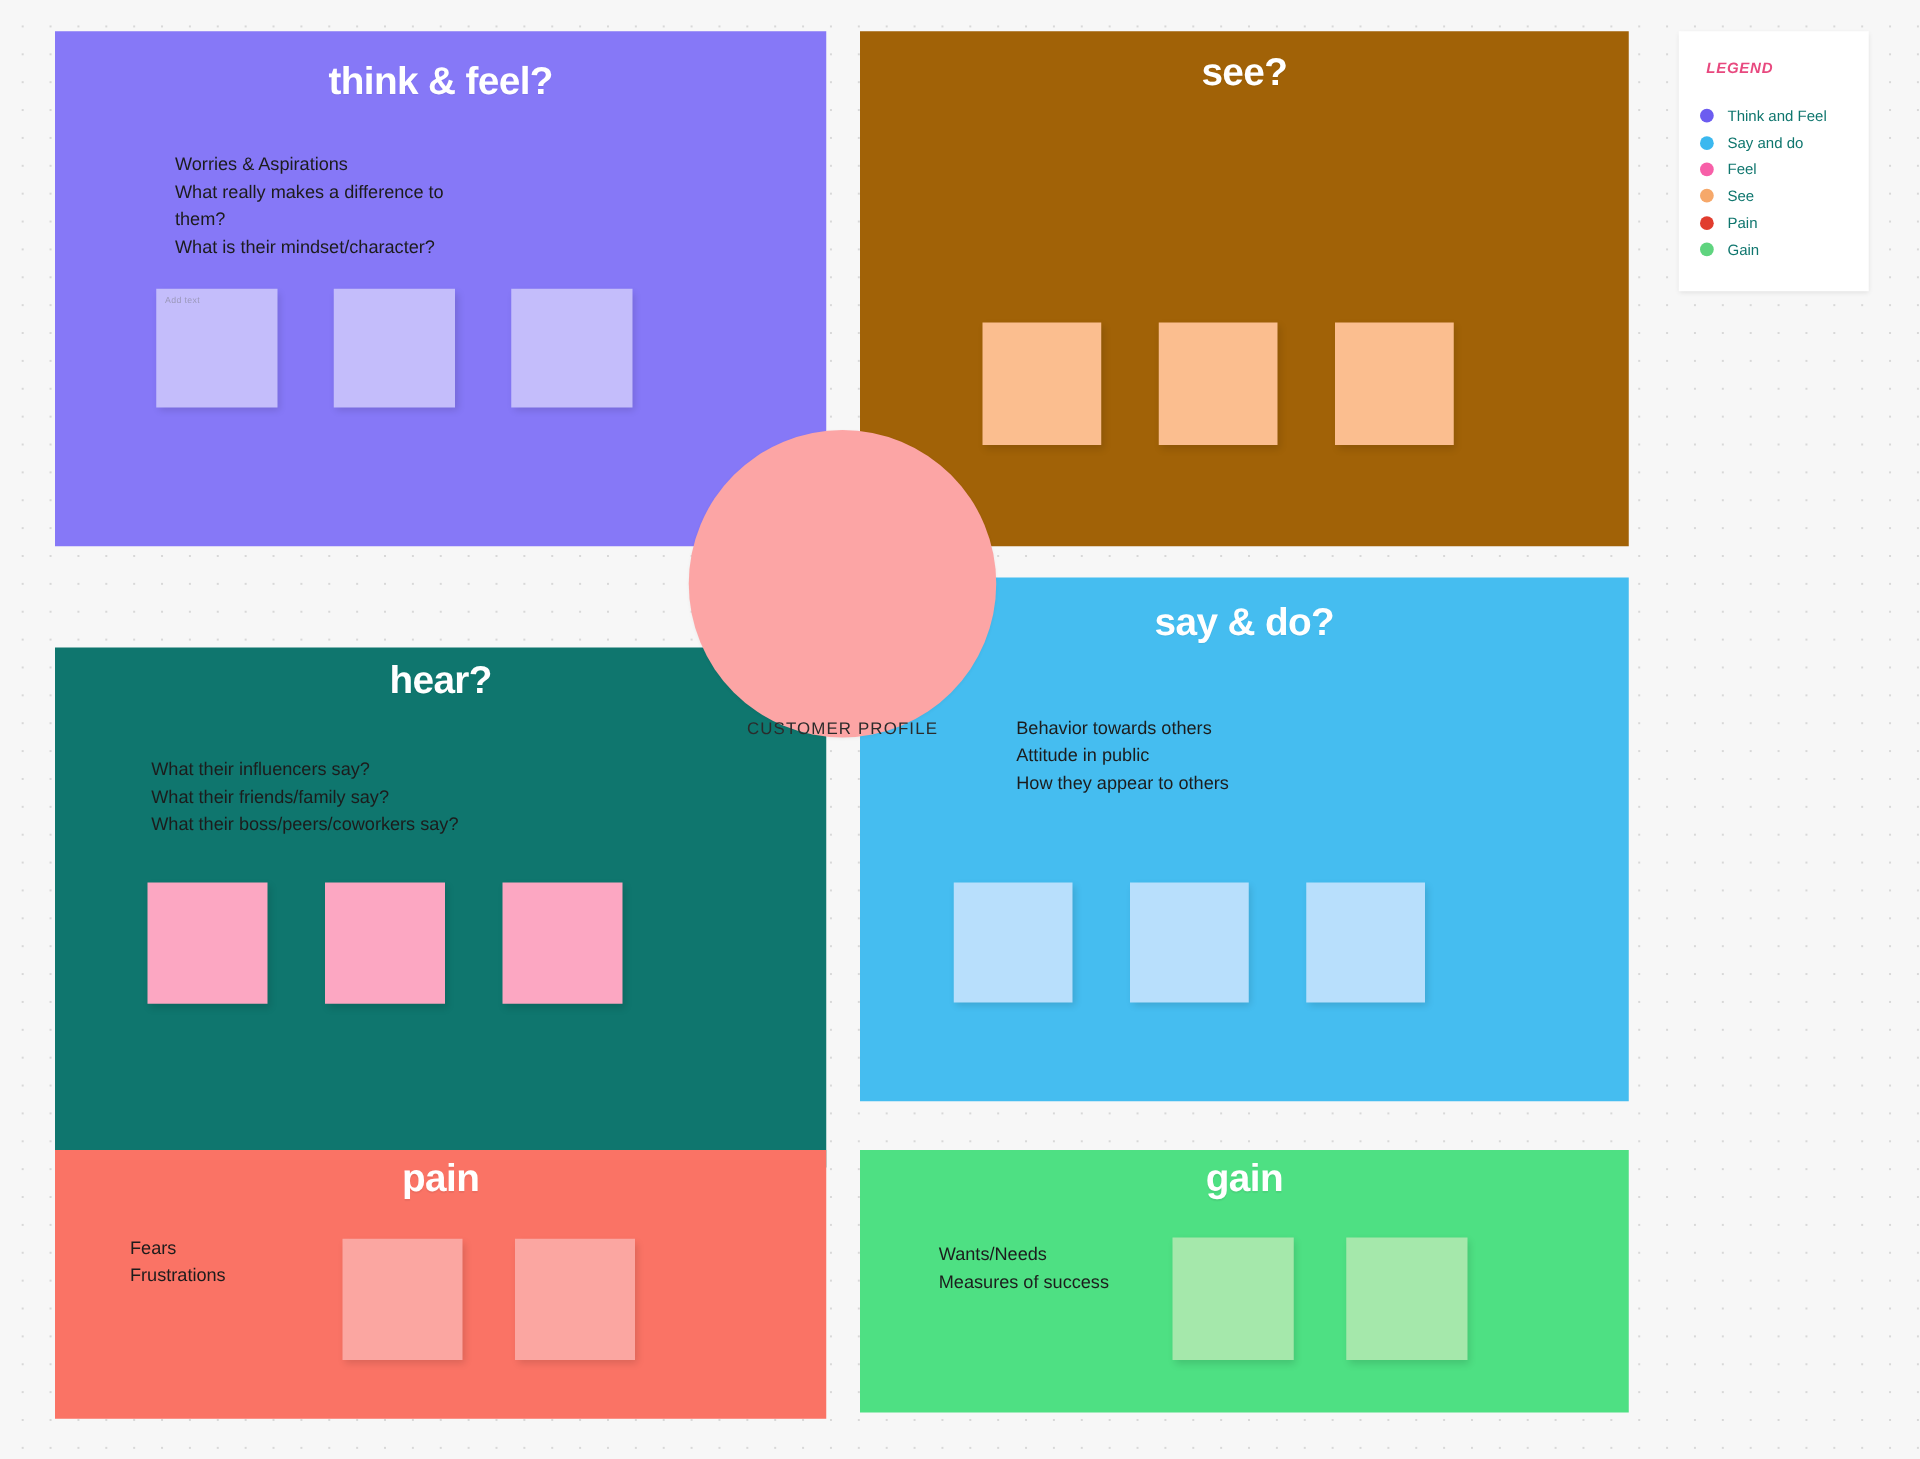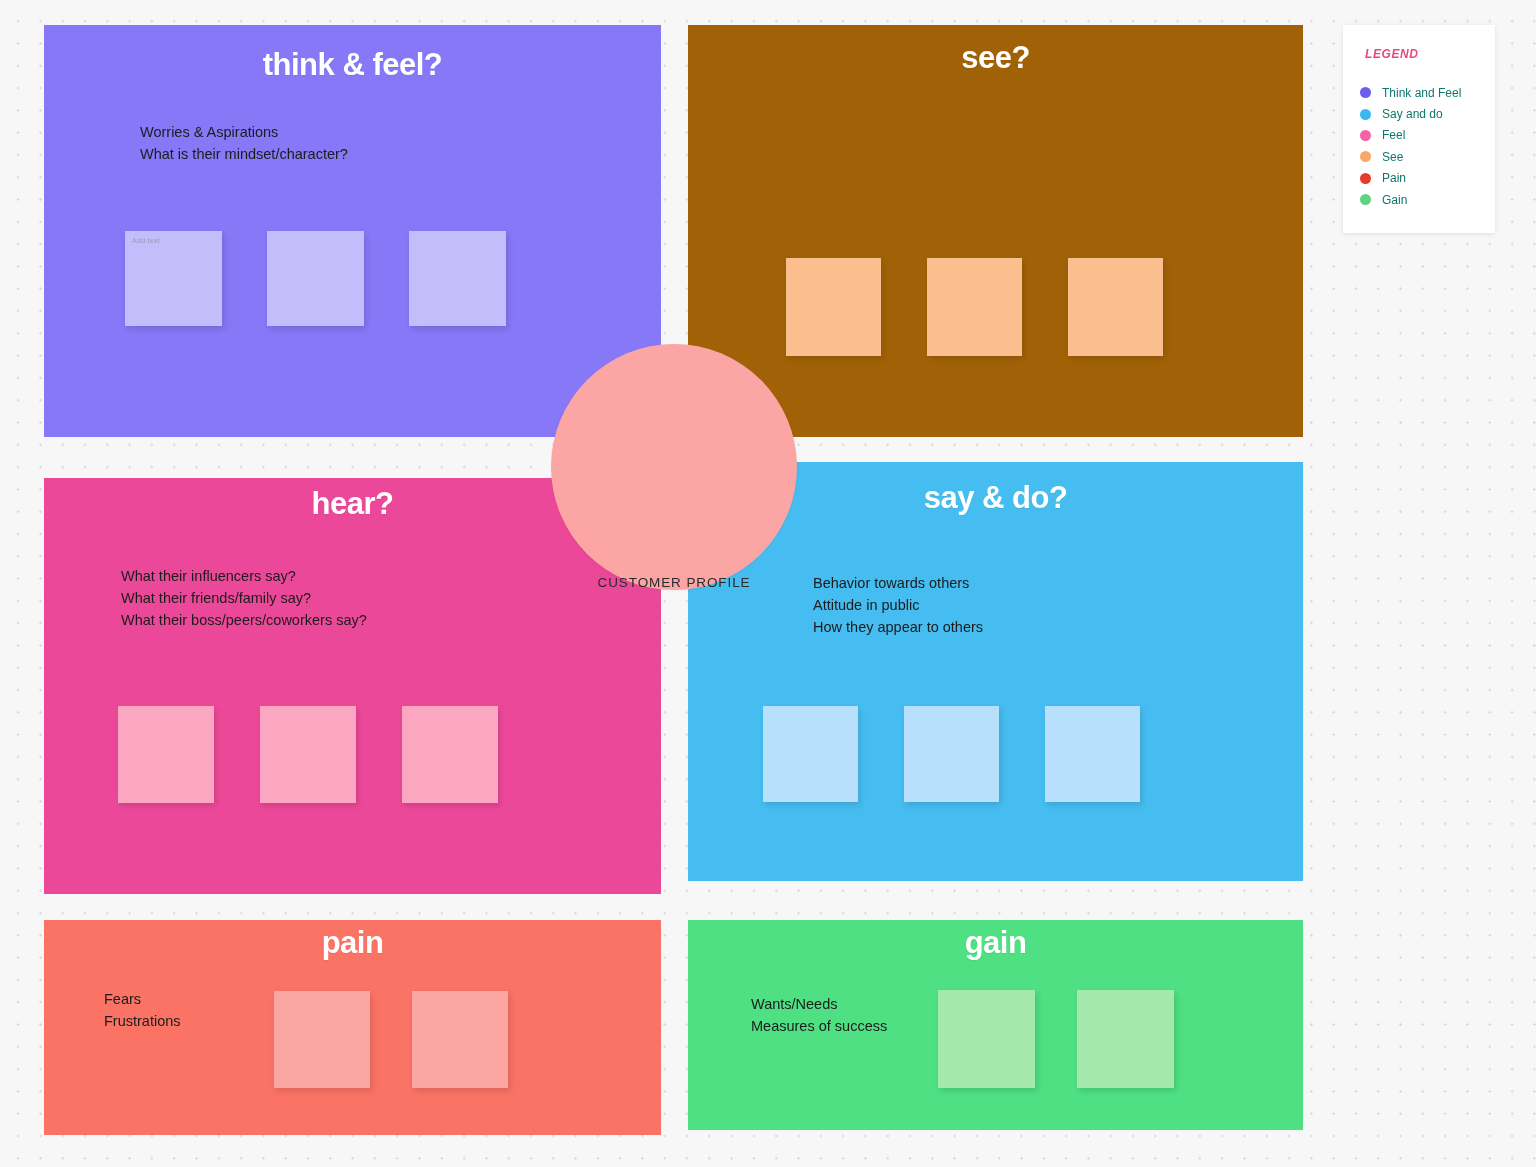--- a/index.html
+++ b/index.html
@@ -158,20 +158,21 @@
 </style>
 </head>
 <body>
 
 <div class="canvas">
 
   <div class="panel" id="panel-think" style="background: rgb(134, 120, 247);">
     <div class="panel-title">think &amp; feel?</div>
     <div class="panel-lines">
       <div>Worries &amp; Aspirations</div>
+      <div>What really makes a difference to them?</div>
       <div>What is their mindset/character?</div>
     </div>
   </div>
   <div class="notes" id="notes-think">
     <div class="note" style="background: rgb(196, 189, 251);">
       <span class="note-text">Add text</span>
     </div>
     <div class="note" style="background: rgb(196, 189, 251);">
       <span class="note-text"></span>
     </div>
@@ -188,21 +189,21 @@
       <span class="note-text"></span>
     </div>
     <div class="note" style="background: rgb(251, 190, 143);">
       <span class="note-text"></span>
     </div>
     <div class="note" style="background: rgb(251, 190, 143);">
       <span class="note-text"></span>
     </div>
   </div>
 
-  <div class="panel" id="panel-hear" style="background: #ec4899;">
+  <div class="panel" id="panel-hear" style="background: #0f766e; margin-top: 40px;">
     <div class="panel-title">hear?</div>
     <div class="panel-lines">
       <div>What their influencers say?</div>
       <div>What their friends/family say?</div>
       <div>What their boss/peers/coworkers say?</div>
     </div>
   </div>
   <div class="notes" id="notes-hear">
     <div class="note" style="background: rgb(252, 167, 194);">
       <span class="note-text"></span>

